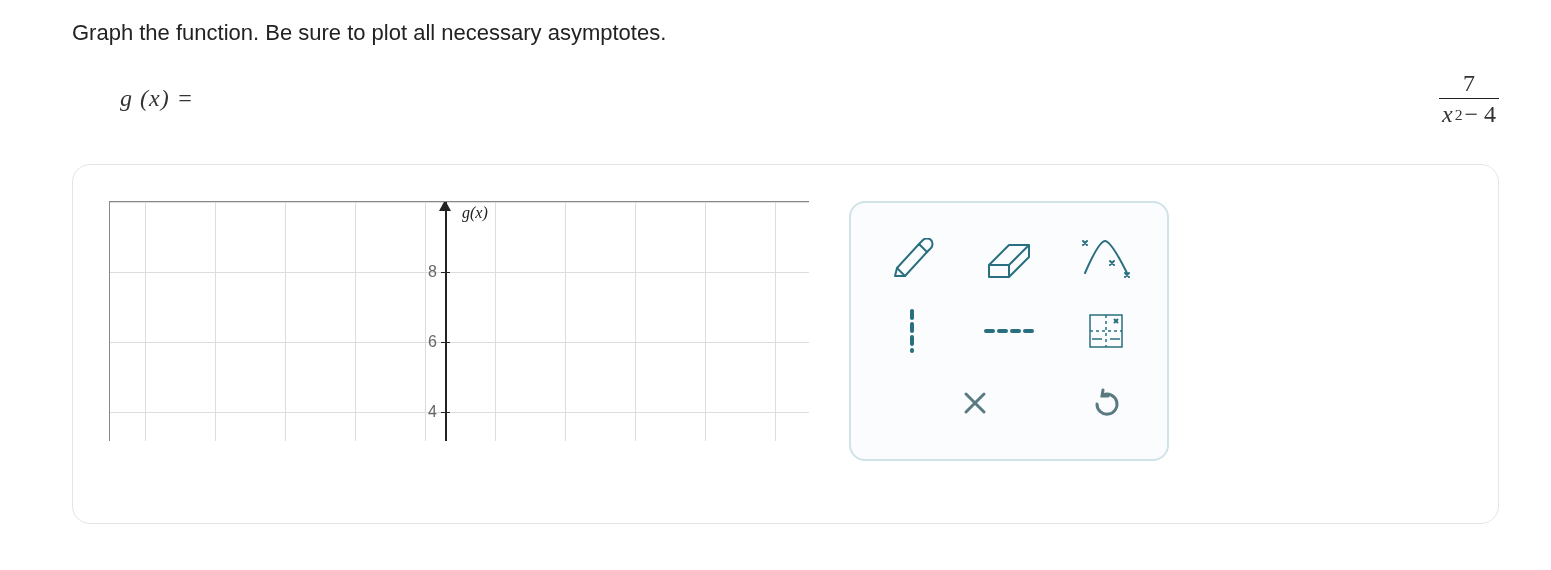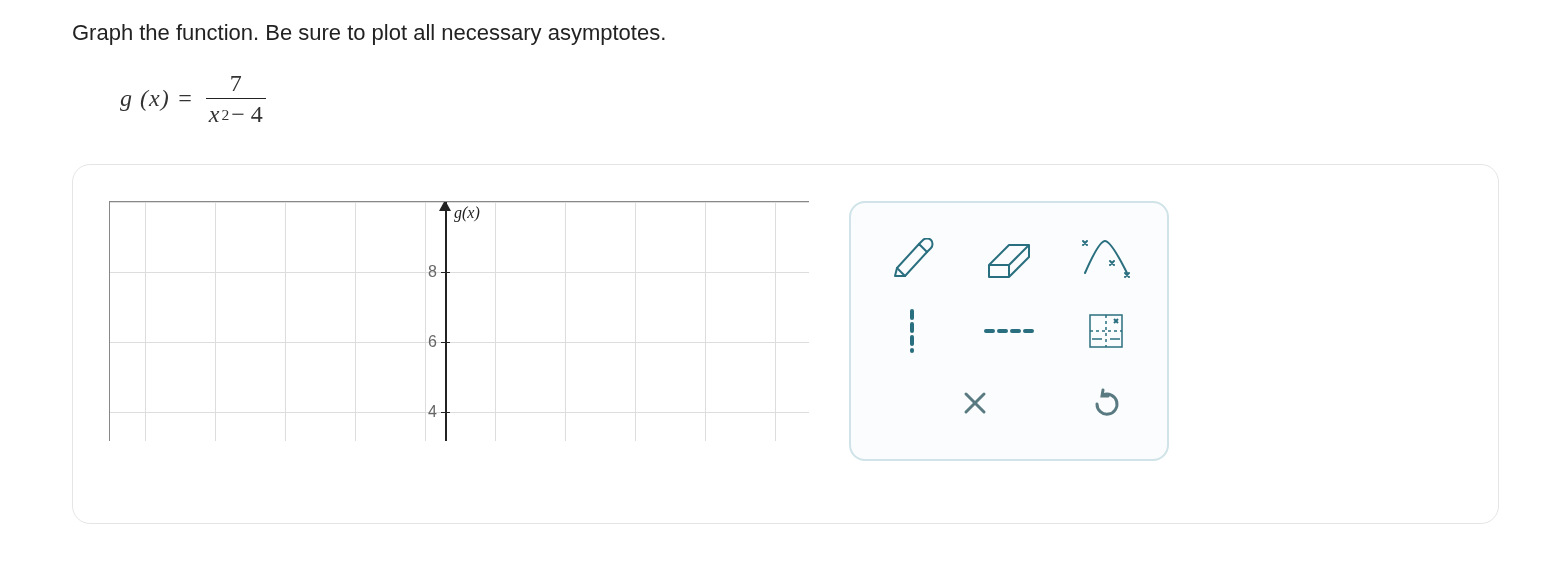--- a/index.html
+++ b/index.html
@@ -21,21 +21,22 @@
       margin-bottom: 24px;
     }
     .formula {
       font-family: "Times New Roman", Times, serif;
       font-style: italic;
       font-size: 24px;
       margin-left: 48px;
       margin-bottom: 36px;
       display: flex;
       align-items: center;
-      gap: 6px;
+      gap: 20px;
+      justify-content: space-between;
     }
     .formula .gx {
       letter-spacing: 1px;
     }
     .frac {
       display: inline-flex;
       flex-direction: column;
       align-items: center;
       font-style: normal;
       margin-left: 6px;
@@ -107,21 +108,21 @@
       position: absolute;
       left: 329px;
       top: -2px;
       width: 0; height: 0;
       border-left: 6px solid transparent;
       border-right: 6px solid transparent;
       border-bottom: 11px solid #222;
     }
     .axis-label {
       position: absolute;
-      left: 344px;
+      left: 352px;
       top: 2px;
       font-style: italic;
       font-family: "Times New Roman", serif;
       font-size: 16px;
       color: #222;
     }
     .tick-label {
       position: absolute;
       font-size: 16px;
       color: #666;

